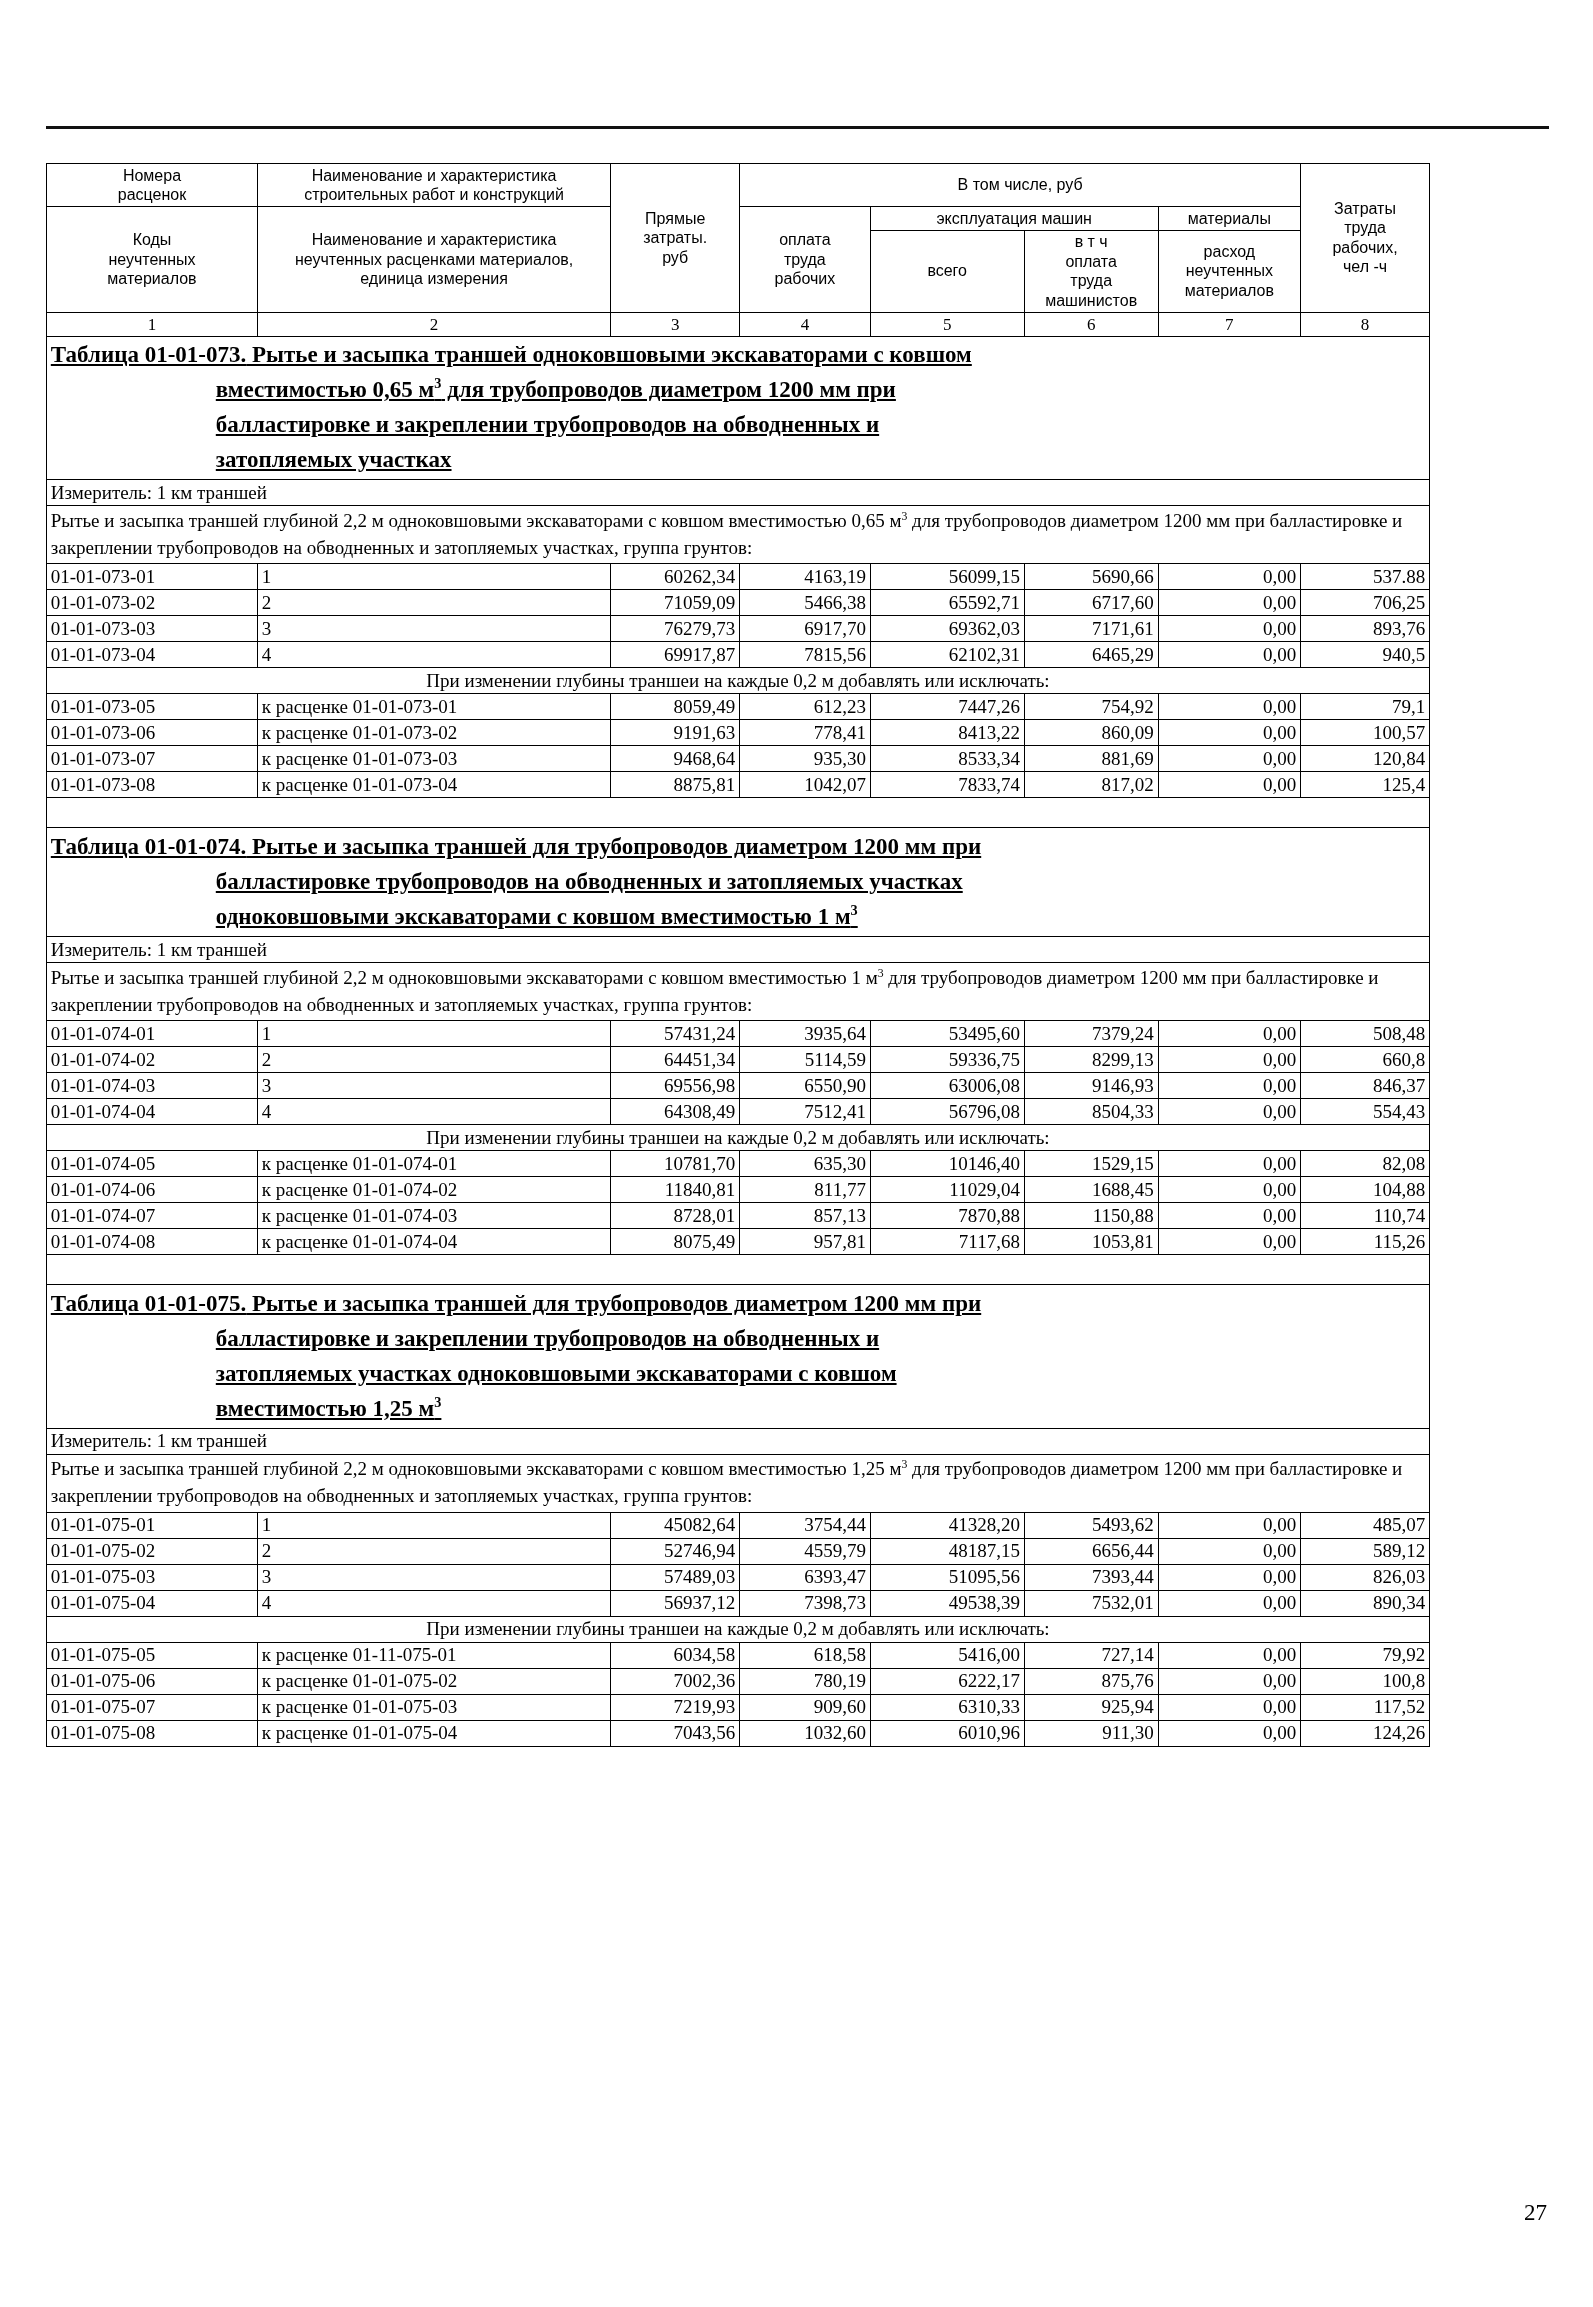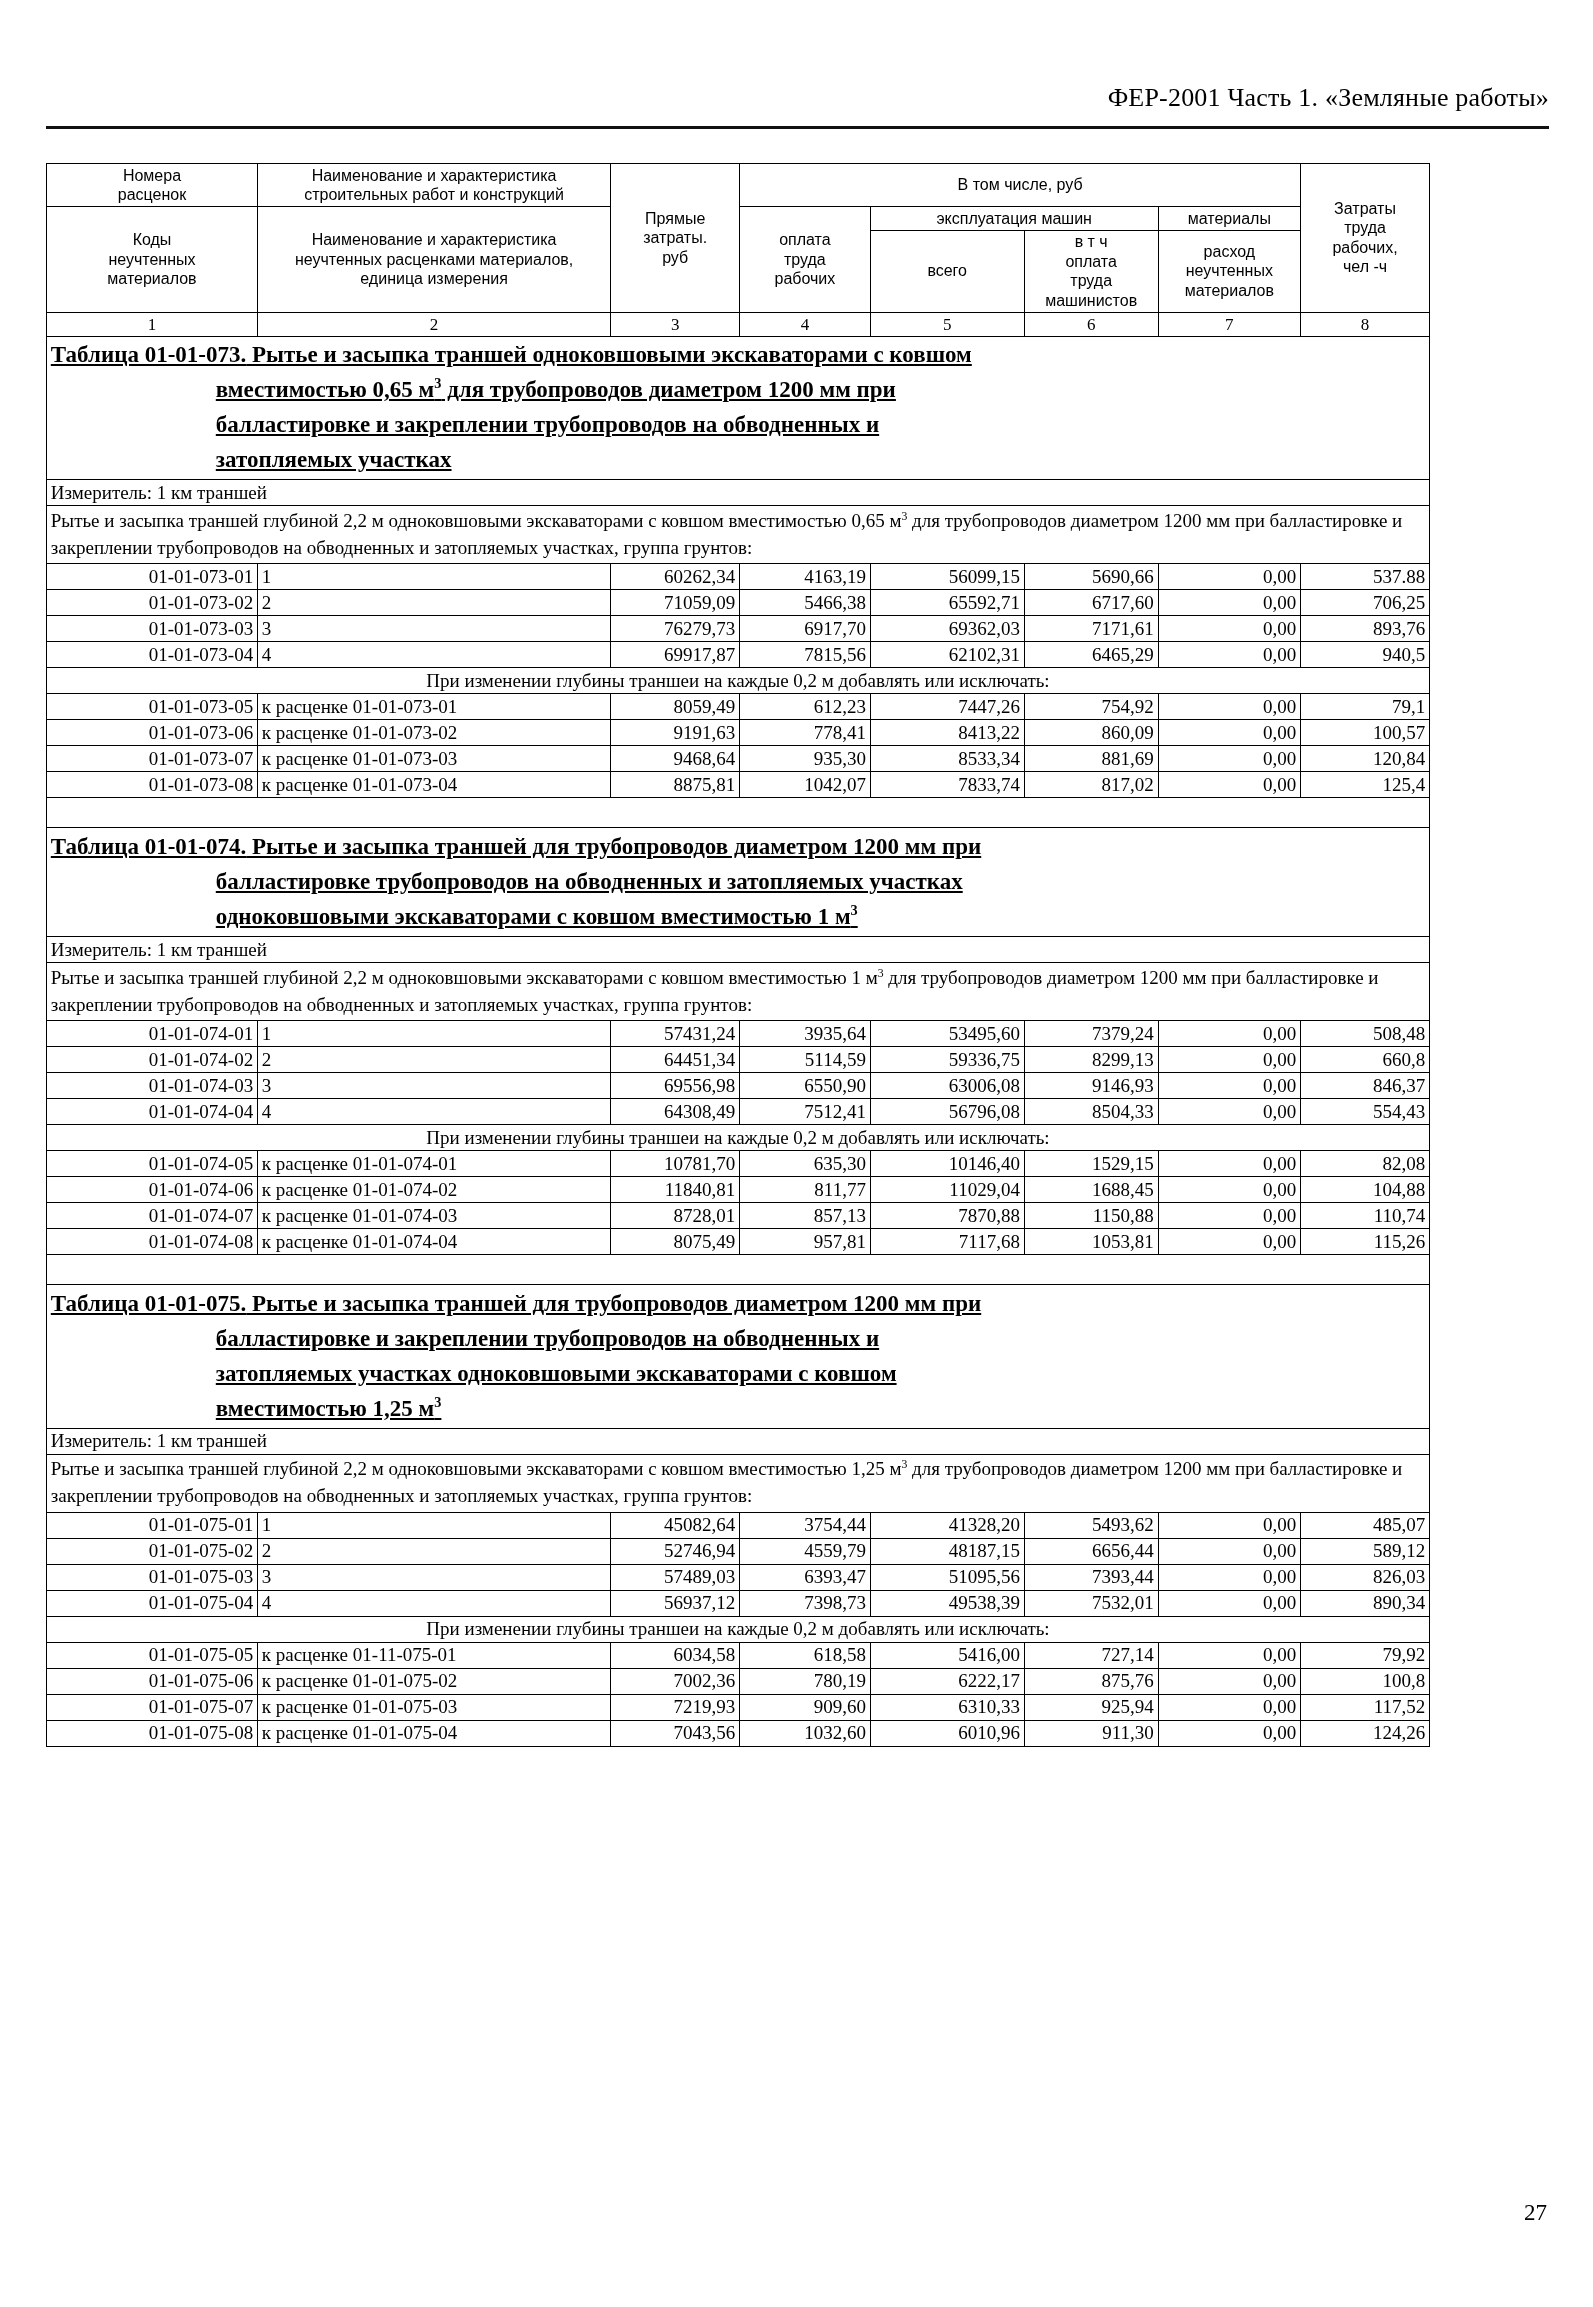--- a/index.html
+++ b/index.html
@@ -151,30 +151,29 @@
   .spacer-cell {
     border-left: 1.5px solid #000;
     border-right: 1.5px solid #000;
     border-top: none;
     border-bottom: none;
     height: 26px;
     padding: 0;
   }
 
   
-  td.code   { text-align: right; font-size: 19px; padding: 2.3px 3.1px; white-space: nowrap; }
+  td.code   { text-align: left; font-size: 19px; padding: 2.3px 3.1px; white-space: nowrap; }
   td.name   { text-align: left;   font-size: 19px; padding: 2.3px 7.7px; }
   td.num    { text-align: right;  font-size: 19px; padding: 2.3px 9.2px 2.3px 3.1px; white-space: nowrap; }
 </style>
 </head>
 <body>
 
 <div class="page">
 
-  <div class="doc-header">ФЕР-2001 Часть 1. «Земляные работы»</div>
   <div class="header-rule"></div>
 
   <table class="fer">
     <colgroup>
       <col class="c1">
         <col class="c2">
         <col class="c3">
         <col class="c4">
       <col class="c5">
         <col class="c6">

